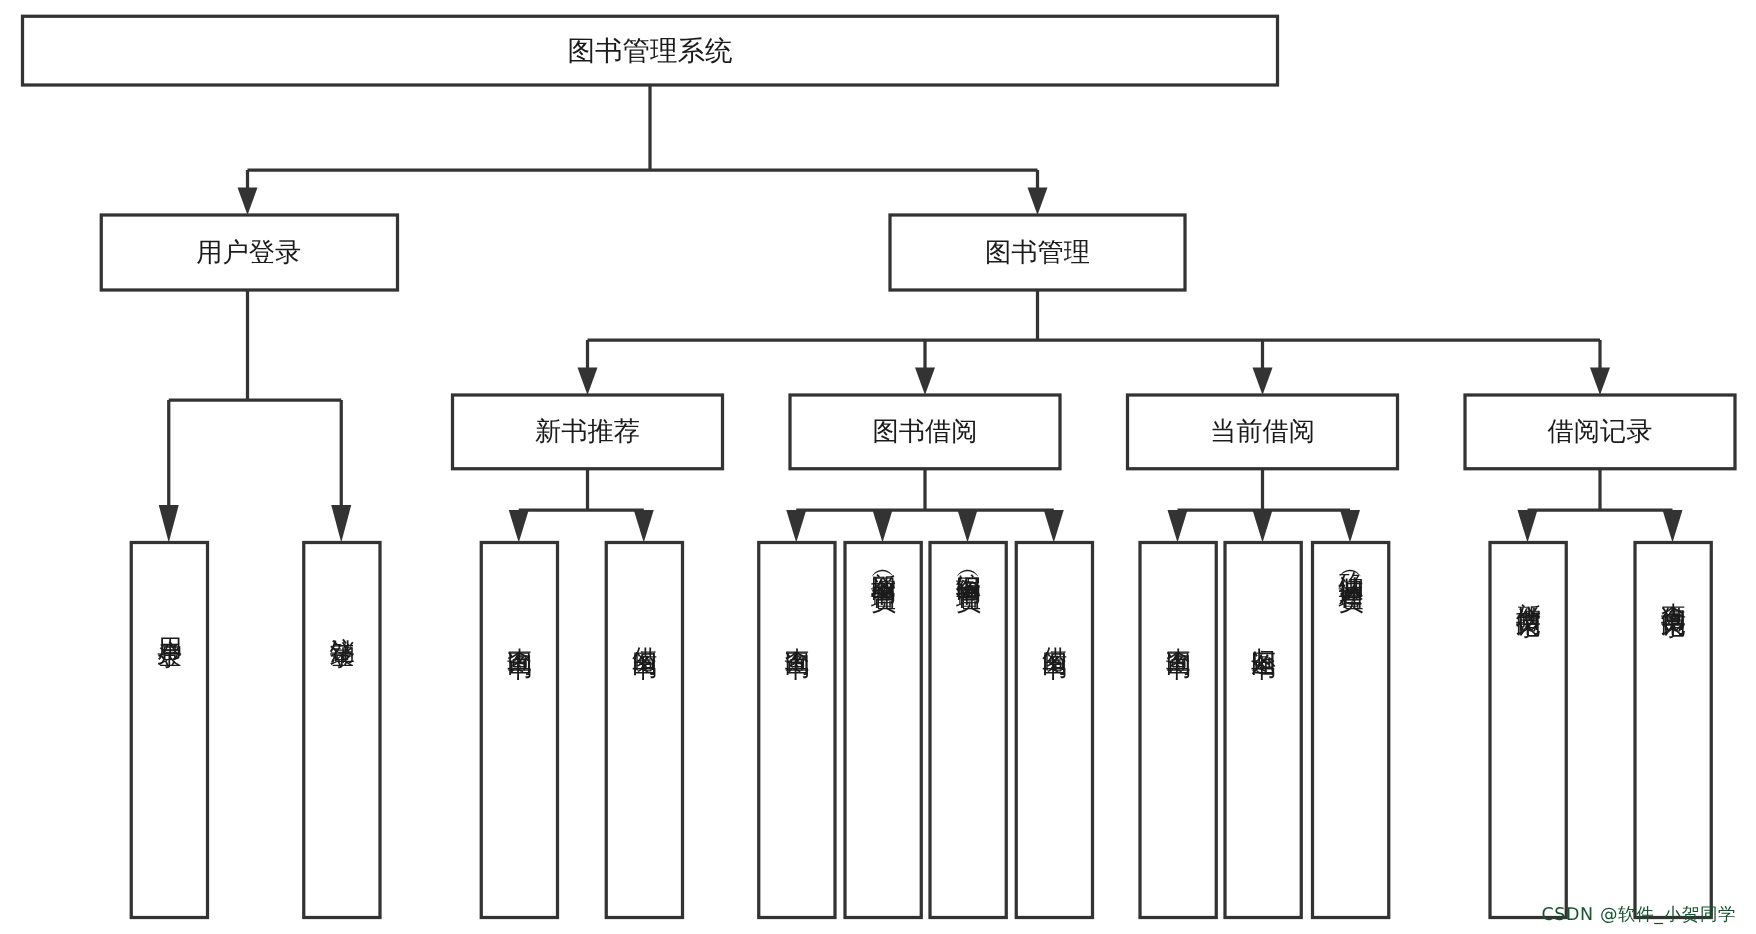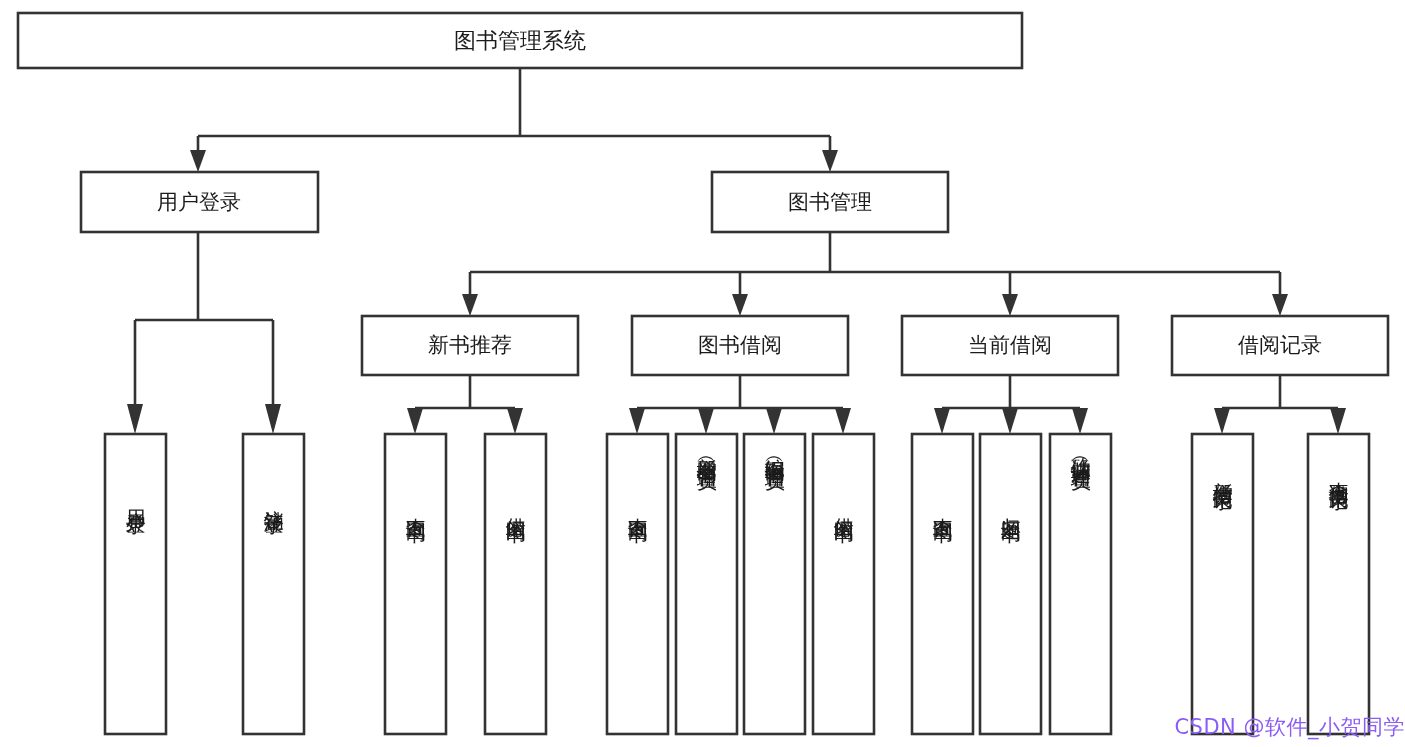--- a/index.html
+++ b/index.html
@@ -65,25 +65,25 @@
     text-orientation: upright;
     font-family: "DejaVu Sans", "Liberation Sans", sans-serif;
     font-size: 20px;
     line-height: 1.18;
     letter-spacing: 2px;
     color: #1b1b1b;
     white-space: nowrap;
   }
   #watermark {
     position: absolute;
-    right: 0;
+    right: 16px;
     bottom: 6px;
     font-family: "DejaVu Sans", "Liberation Sans", sans-serif;
-    font-size: 21px;
-    color: #8b5cf6;
+    font-size: 14px;
+    color: #14532d;
     letter-spacing: 0.5px;
     white-space: nowrap;
     pointer-events: none;
   }
 </style>
 </head>
 <body>
 
 <div id="diagram-root">
 

